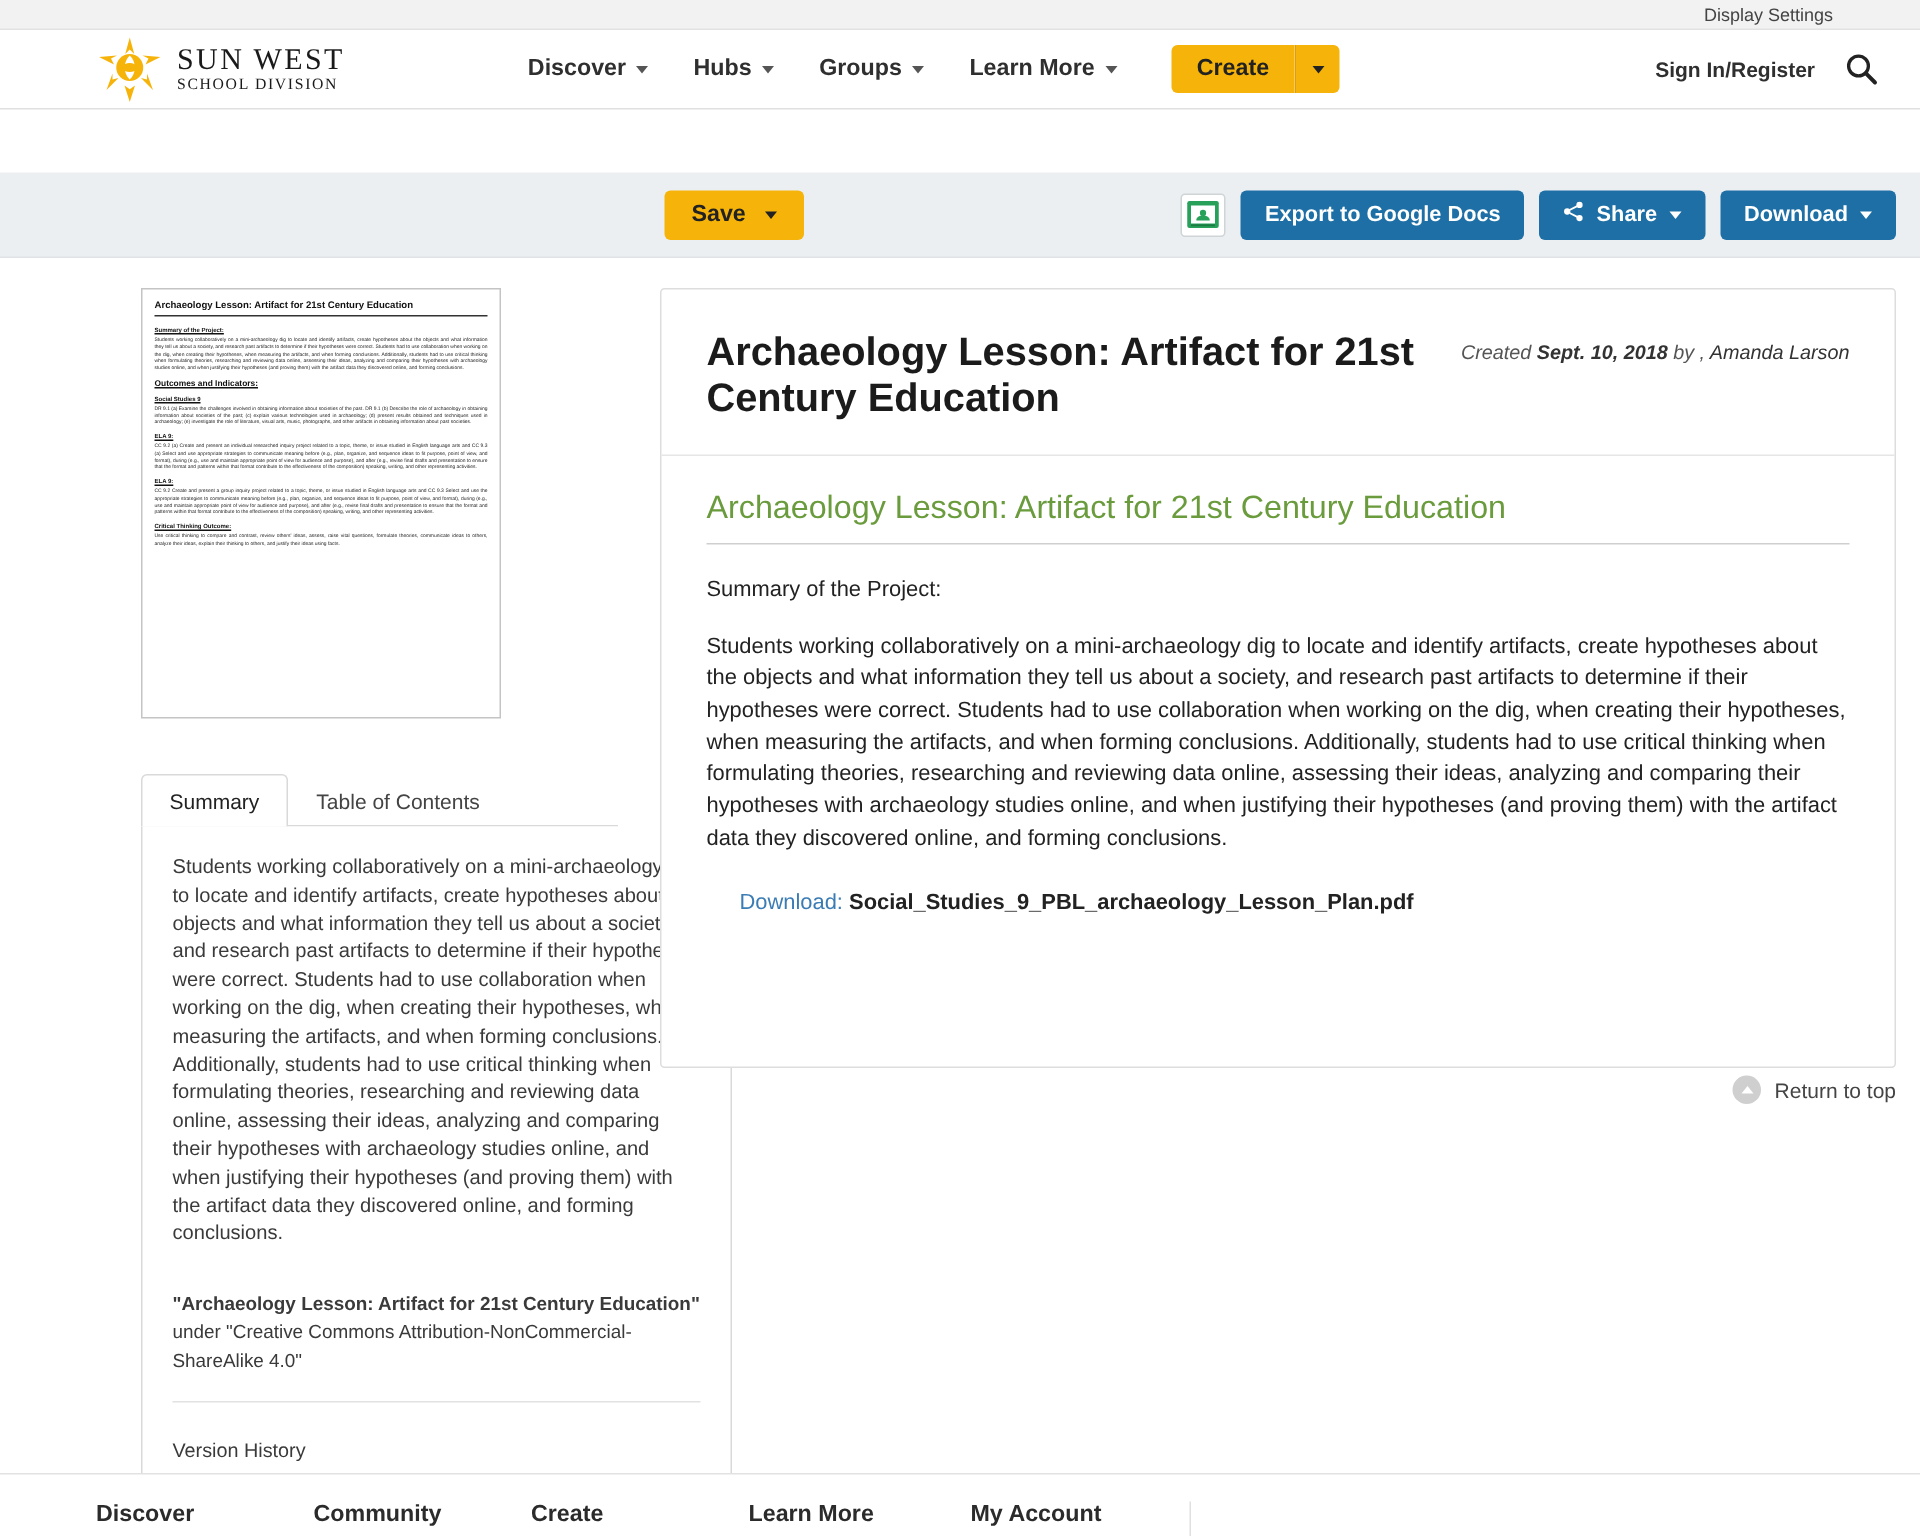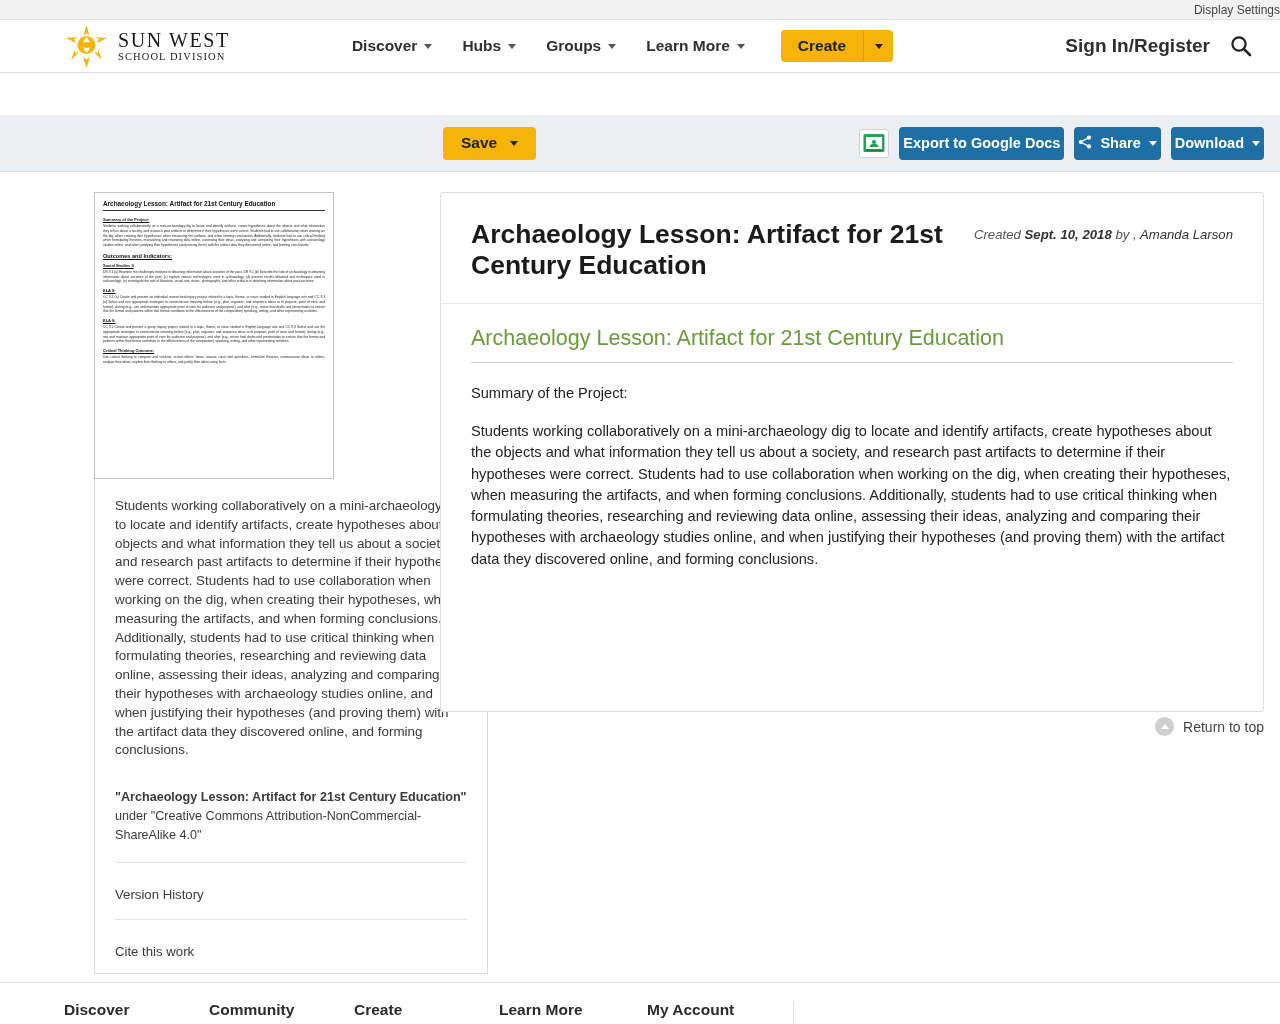--- a/index.html
+++ b/index.html
@@ -13,20 +13,21 @@
   }
 
   
   .utility-bar {
     height: 20px;
     background: #f2f2f2;
     border-bottom: 1px solid #e2e2e2;
     display: flex;
     align-items: center;
     justify-content: flex-end;
+    padding-right: 58px;
   }
   .utility-bar .display-settings {
     font-size: 12px;
     color: #444;
   }
 
   
   .main-nav {
     height: 53px;
     background: #ffffff;
@@ -113,21 +114,21 @@
   }
   .btn-create-caret .caret-down { border-top-color: #222; }
 
   .nav-right {
     margin-left: auto;
     display: flex;
     align-items: center;
     gap: 20px;
   }
   .signin {
-    font-size: 19px;
+    font-size: 14px;
     font-weight: bold;
     color: #2f2f2f;
     cursor: pointer;
   }
   .search-icon {
     width: 22px; height: 22px;
     cursor: pointer;
     display: block;
   }
 
@@ -178,21 +179,21 @@
     cursor: pointer;
   }
   .btn-blue {
     background: #1d6fa5;
     color: #fff;
     border: none;
     border-radius: 4px;
     height: 33px;
     font-size: 14.5px;
     font-weight: bold;
-    padding: 0 4px;
+    padding: 0 16px;
     display: flex;
     align-items: center;
     gap: 8px;
     cursor: pointer;
     white-space: nowrap;
   }
   .caret-down-white {
     width: 0; height: 0;
     border-left: 4px solid transparent;
     border-right: 4px solid transparent;
@@ -541,20 +542,24 @@
       <div class="lbl">Social Studies 9</div>
       <p>DR 9.1 (a) Examine the challenges involved in obtaining information about societies of the past.  DR 9.1 (b) Describe the role of archaeology in obtaining information about societies of the past; (c) explain various technologies used in archaeology; (d) present results obtained and techniques used in archaeology; (e) investigate the role of literature, visual arts, music, photographs, and other artifacts in obtaining information about past societies.</p>
       <div class="lbl">ELA 9:</div>
       <p>CC 9.2 (a) Create and present an individual researched inquiry project related to a topic, theme, or issue studied in English language arts  and CC 9.3 (a) Select and use appropriate strategies to communicate meaning before (e.g., plan, organize, and sequence ideas to fit purpose, point of view, and format), during (e.g., use and maintain appropriate point of view for audience and purpose), and after (e.g., revise final drafts and presentation to ensure that the format and patterns within that format contribute to the effectiveness of the composition) speaking, writing, and other representing activities.</p>
       <div class="lbl">ELA 9:</div>
       <p>CC 9.2 Create and present a group inquiry project related to a topic, theme, or issue studied in English language arts  and CC 9.3 Select and use the appropriate strategies to communicate meaning before (e.g., plan, organize, and sequence ideas to fit purpose, point of view, and format), during (e.g., use and maintain appropriate point of view for audience and purpose), and after (e.g., revise final drafts and presentation to ensure that the format and patterns within that format contribute to the effectiveness of the composition) speaking, writing, and other representing activities.</p>
       <div class="lbl">Critical Thinking Outcome:</div>
       <p>Use critical thinking to compare and contrast, review others' ideas, assess, raise vital questions, formulate theories, communicate ideas to others, analyze their ideas, explain their thinking to others, and justify their ideas using facts.</p>
     </div>
 
+    <div class="tabs">
+      <div class="tab active">Summary</div>
+      <div class="tab">Table of Contents</div>
+    </div>
 
     <div class="tab-panel">
       <p class="summary">Students working collaboratively on a mini-archaeology dig to locate and identify artifacts, create hypotheses about the objects and what information they tell us about a society, and research past artifacts to determine if their hypotheses were correct. Students had to use collaboration when working on the dig, when creating their hypotheses, when measuring the artifacts, and when forming conclusions. Additionally, students had to use critical thinking when formulating theories, researching and reviewing data online, assessing their ideas, analyzing and comparing their hypotheses with archaeology studies online, and when justifying their hypotheses (and proving them) with the artifact data they discovered online, and forming conclusions.</p>
       <div class="attrib">
         <div class="title-line">"Archaeology Lesson: Artifact for 21st Century Education"</div>
         <div>under "Creative Commons Attribution-NonCommercial-ShareAlike 4.0"</div>
       </div>
       <div class="divider-row">Version History</div>
       <div class="divider-row">Cite this work</div>
     </div>
@@ -568,20 +573,24 @@
           <span>Created</span>
           <b>Sept. 10, 2018</b>
           <span>by ,</span>
           <span class="author">Amanda Larson</span>
         </div>
       </div>
       <div class="doc-body">
         <h2 class="doc-h1">Archaeology Lesson:  Artifact for 21st Century Education</h2>
         <p class="doc-sub">Summary of the Project:</p>
         <p class="doc-para">Students working collaboratively on a mini-archaeology dig to locate and identify artifacts, create hypotheses about the objects and what information they tell us about a society,  and research past artifacts to determine if their hypotheses were correct.  Students had to use collaboration when working on the dig, when creating their hypotheses, when measuring the artifacts, and when forming conclusions.  Additionally, students had to use critical thinking when formulating theories, researching and reviewing data online, assessing their ideas, analyzing and comparing their hypotheses with archaeology studies online, and when justifying their hypotheses (and proving them) with the artifact data they discovered online, and forming conclusions.</p>
+        <div class="doc-download">
+          <a>Download:</a>
+          <b>Social_Studies_9_PBL_archaeology_Lesson_Plan.pdf</b>
+        </div>
       </div>
     </div>
 
     <div class="return-top">
       <span class="circle-up">
           <i class="caret-up-white"></i>
         </span>
       <span>Return to top</span>
     </div>
   </div>

